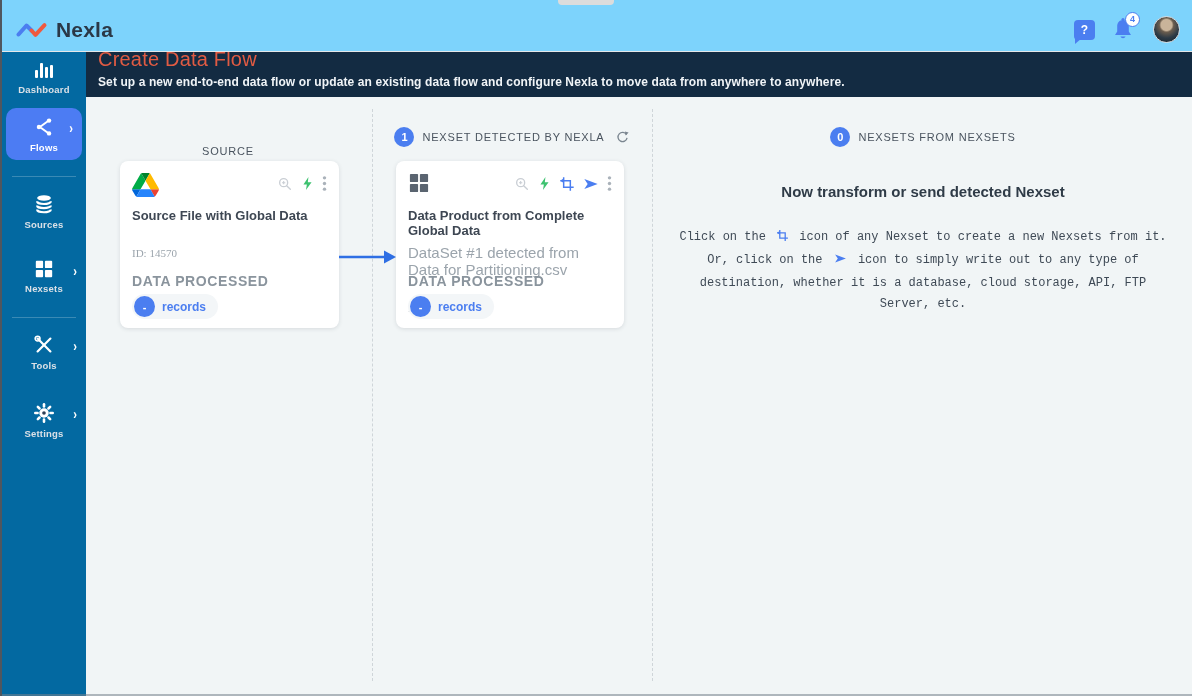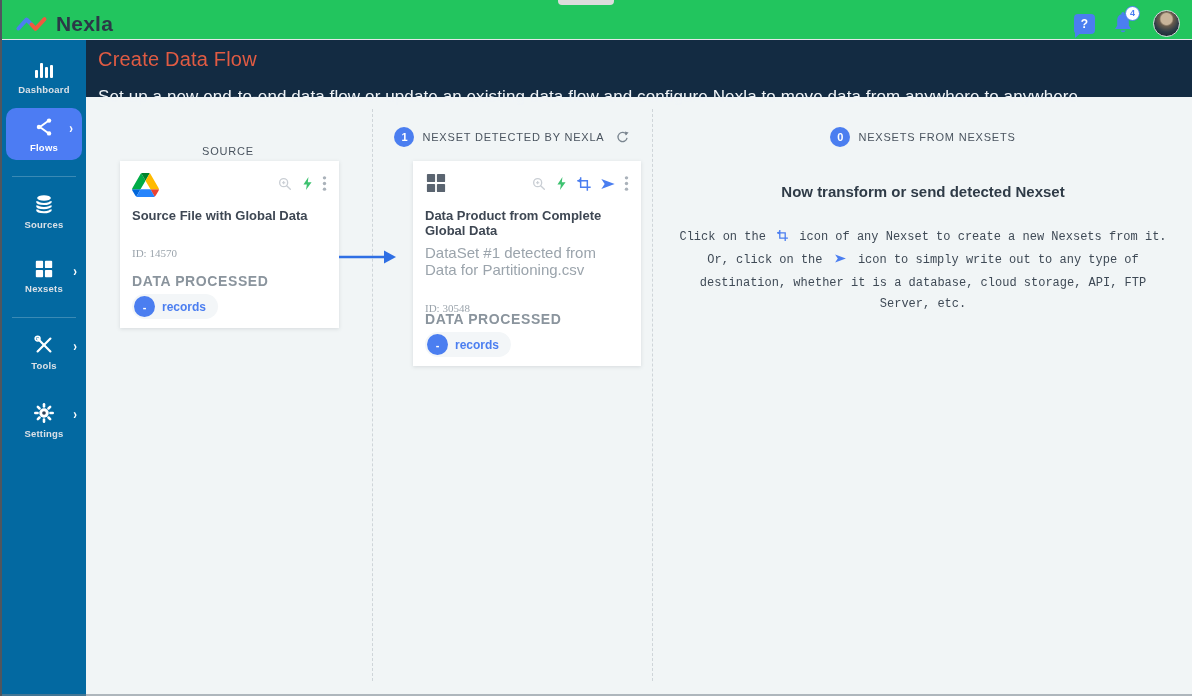--- a/index.html
+++ b/index.html
@@ -1,21 +1,21 @@
 <!DOCTYPE html>
 <html><head>
 <meta charset="utf-8">
 <style>
   * { margin:0; padding:0; box-sizing:border-box; }
   html,body { width:1192px; height:696px; }
   body { font-family:"Liberation Sans", sans-serif; background:#f1f5f6; position:relative; overflow:hidden; }
   .app { position:absolute; inset:0; border-left:2px solid #50565e; }
 
   
-  .topbar { position:absolute; left:0; top:0; right:0; height:40px; background:#22c55e; border-bottom:1px solid #e4e7e9; z-index:30; display:flex; align-items:center; justify-content:space-between; padding:8px 12px 0 14px; }
+  .topbar { position:absolute; left:0; top:0; right:0; height:52px; background:#7dd3fc; border-bottom:1px solid #e4e7e9; z-index:30; display:flex; align-items:center; justify-content:space-between; padding:8px 12px 0 14px; }
   .brand { display:flex; align-items:center; gap:8px; }
   .brand-name { font-size:21px; font-weight:700; color:#2b3847; letter-spacing:.2px; }
   .notch { position:absolute; left:556px; top:0; width:56px; height:5px; background:#dcdcdc; border-radius:0 0 4px 4px; }
   .topbar-right { display:flex; align-items:center; gap:16px; }
   .help-bubble { position:relative; width:21px; height:20px; background:#4b7ef0; border-radius:4px; color:#fff; font-size:12px; font-weight:700; display:flex; align-items:center; justify-content:center; cursor:pointer; }
   .help-bubble::after { content:""; position:absolute; left:1px; bottom:-4px; width:0; height:0; border-left:7px solid #4b7ef0; border-bottom:6px solid transparent; }
   .bell-wrap { position:relative; width:26px; height:26px; cursor:pointer; }
   .bell-badge { position:absolute; right:-3px; top:-5px; width:15px; height:15px; background:#fff; border:1.5px solid #4b7ef0; border-radius:50%; color:#4b7ef0; font-size:9px; font-weight:700; display:flex; align-items:center; justify-content:center; }
   .avatar { width:27px; height:27px; border-radius:50%; background:radial-gradient(circle at 50% 32%, #c9b49a 0 26%, #6b5d4e 34%, #2c3a46 62%, #171f27 100%); border:1px solid #d7dadd; cursor:pointer; }
 
@@ -25,39 +25,39 @@
   .side-item .lbl { font-size:9.5px; font-weight:700; color:#dbe1e7; letter-spacing:.2px; }
   .side-item.active { background:#4c7cf3; border-radius:10px; margin:6px 4px 0; }
   .side-item.active .lbl { color:#fff; }
   .side-chevron { position:absolute; right:9px; top:14px; color:#fff; font-size:11px; font-weight:700; transform:scaleY(1.25); }
   .side-divider { height:1px; background:rgba(255,255,255,.22); margin:16px 10px 8px; }
   .mt8{margin-top:8px;} .mt14{margin-top:14px;} .mt16{margin-top:16px;}
 
   
   .page-header { position:absolute; left:82px; top:40px; right:0; height:57px; background:#132b42; z-index:10; padding:8px 0 0 14px; }
   .page-title { color:#e05b43; font-size:20px; font-weight:500; letter-spacing:.2px; }
-  .page-subtitle { color:#f0f4f7; font-size:17px; font-weight:400; margin-top:16px; letter-spacing:.1px; }
+  .page-subtitle { color:#f0f4f7; font-size:12px; font-weight:700; margin-top:4px; letter-spacing:.1px; }
 
   
   .content { position:absolute; left:82px; top:97px; right:0; bottom:0; background:#f1f5f6; }
   .v-divider { position:absolute; top:12px; height:572px; width:0; border-left:1px dashed #cfd5d9; }
   .d1 { left:288px; } .d2 { left:568px; }
 
   .col-header { position:absolute; top:28px; height:24px; display:flex; align-items:center; justify-content:center; gap:8px; }
   .col-header .hd-label { font-size:11px; font-weight:500; color:#4a545f; letter-spacing:.8px; }
   .hd-source { left:0; width:288px;margin-top:14px; }
   .hd-nexset { left:288px; width:280px; }
   .hd-from   { left:568px; width:542px; }
   .count-circle { width:20px; height:20px; border-radius:50%; background:#4b7ef0; color:#fff; font-size:11px; font-weight:700; display:flex; align-items:center; justify-content:center; }
   .refresh-btn { display:flex; align-items:center; cursor:pointer; margin-left:2px; }
 
   
-  .card { position:absolute; top:64px; background:#fff; border-radius:0; box-shadow:0 1px 4px rgba(40,50,60,.13); padding:12px; }
+  .card { position:absolute; top:64px; background:#fff; border-radius:8px; box-shadow:0 1px 4px rgba(40,50,60,.13); padding:12px; }
   .source-card { left:36px; width:219px; height:167px; cursor:pointer; }
-  .nexset-card { left:329px; width:228px; height:205px; cursor:pointer; }
+  .nexset-card { left:312px; width:228px; height:167px; cursor:pointer; }
   .card-top { display:flex; align-items:flex-start; justify-content:space-between; height:26px; }
   .card-actions { display:flex; align-items:center; gap:7px; padding-top:2px; }
   .card-actions .act { cursor:pointer; display:flex; align-items:center; }
   .card-title { font-size:13px; font-weight:700; color:#3e4753; margin-top:9px; line-height:15px; }
   .card-sub { font-size:15px; color:#9ba4ac; margin-top:6px; }
   .card-id { font-size:11px; color:#9ba4ac; margin-top:24px;font-family:Liberation Serif, serif; }
   .card-footer { position:absolute; left:12px; bottom:9px; }
   .dp-label { font-size:14px; font-weight:700; color:#8a949d; letter-spacing:.6px; }
   .records-pill { margin-top:5px; display:inline-flex; align-items:center; gap:7px; background:#f3f6f8; border-radius:13px; padding:2px 12px 2px 2px; cursor:pointer; }
   .records-circle { width:21px; height:21px; border-radius:50%; background:#4b7ef0; color:#fff; font-size:11px; font-weight:700; display:flex; align-items:center; justify-content:center; }

